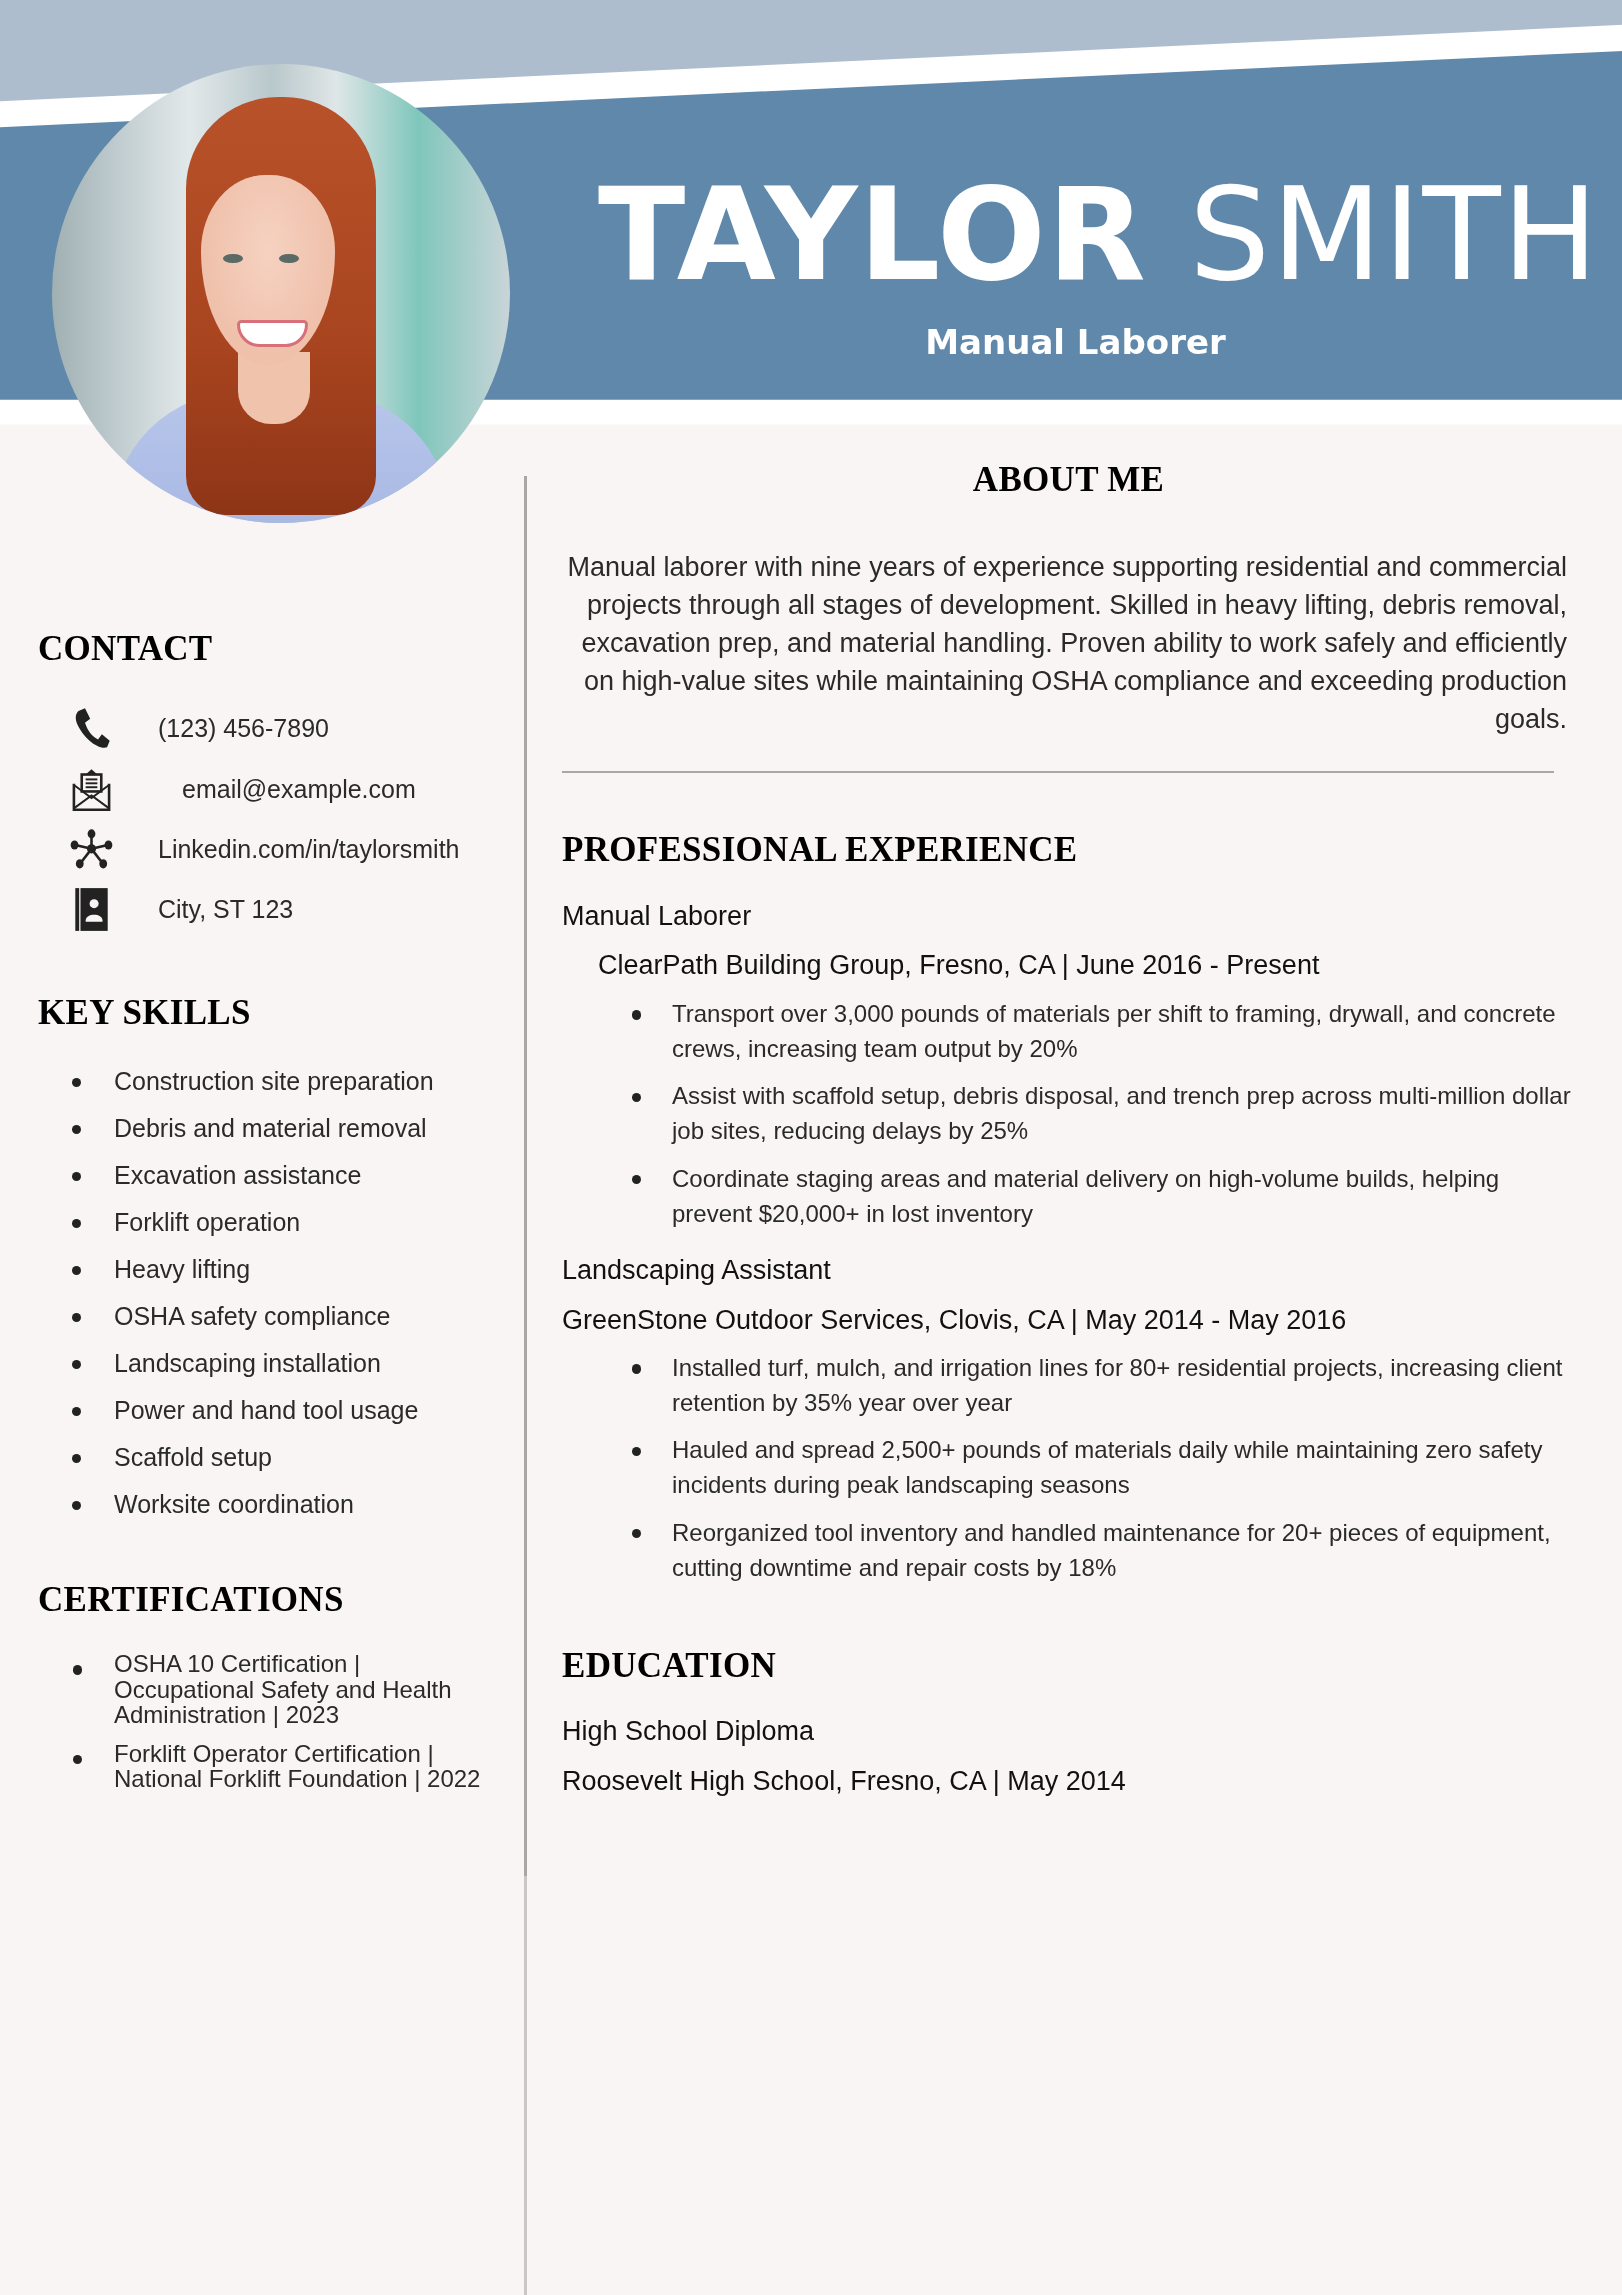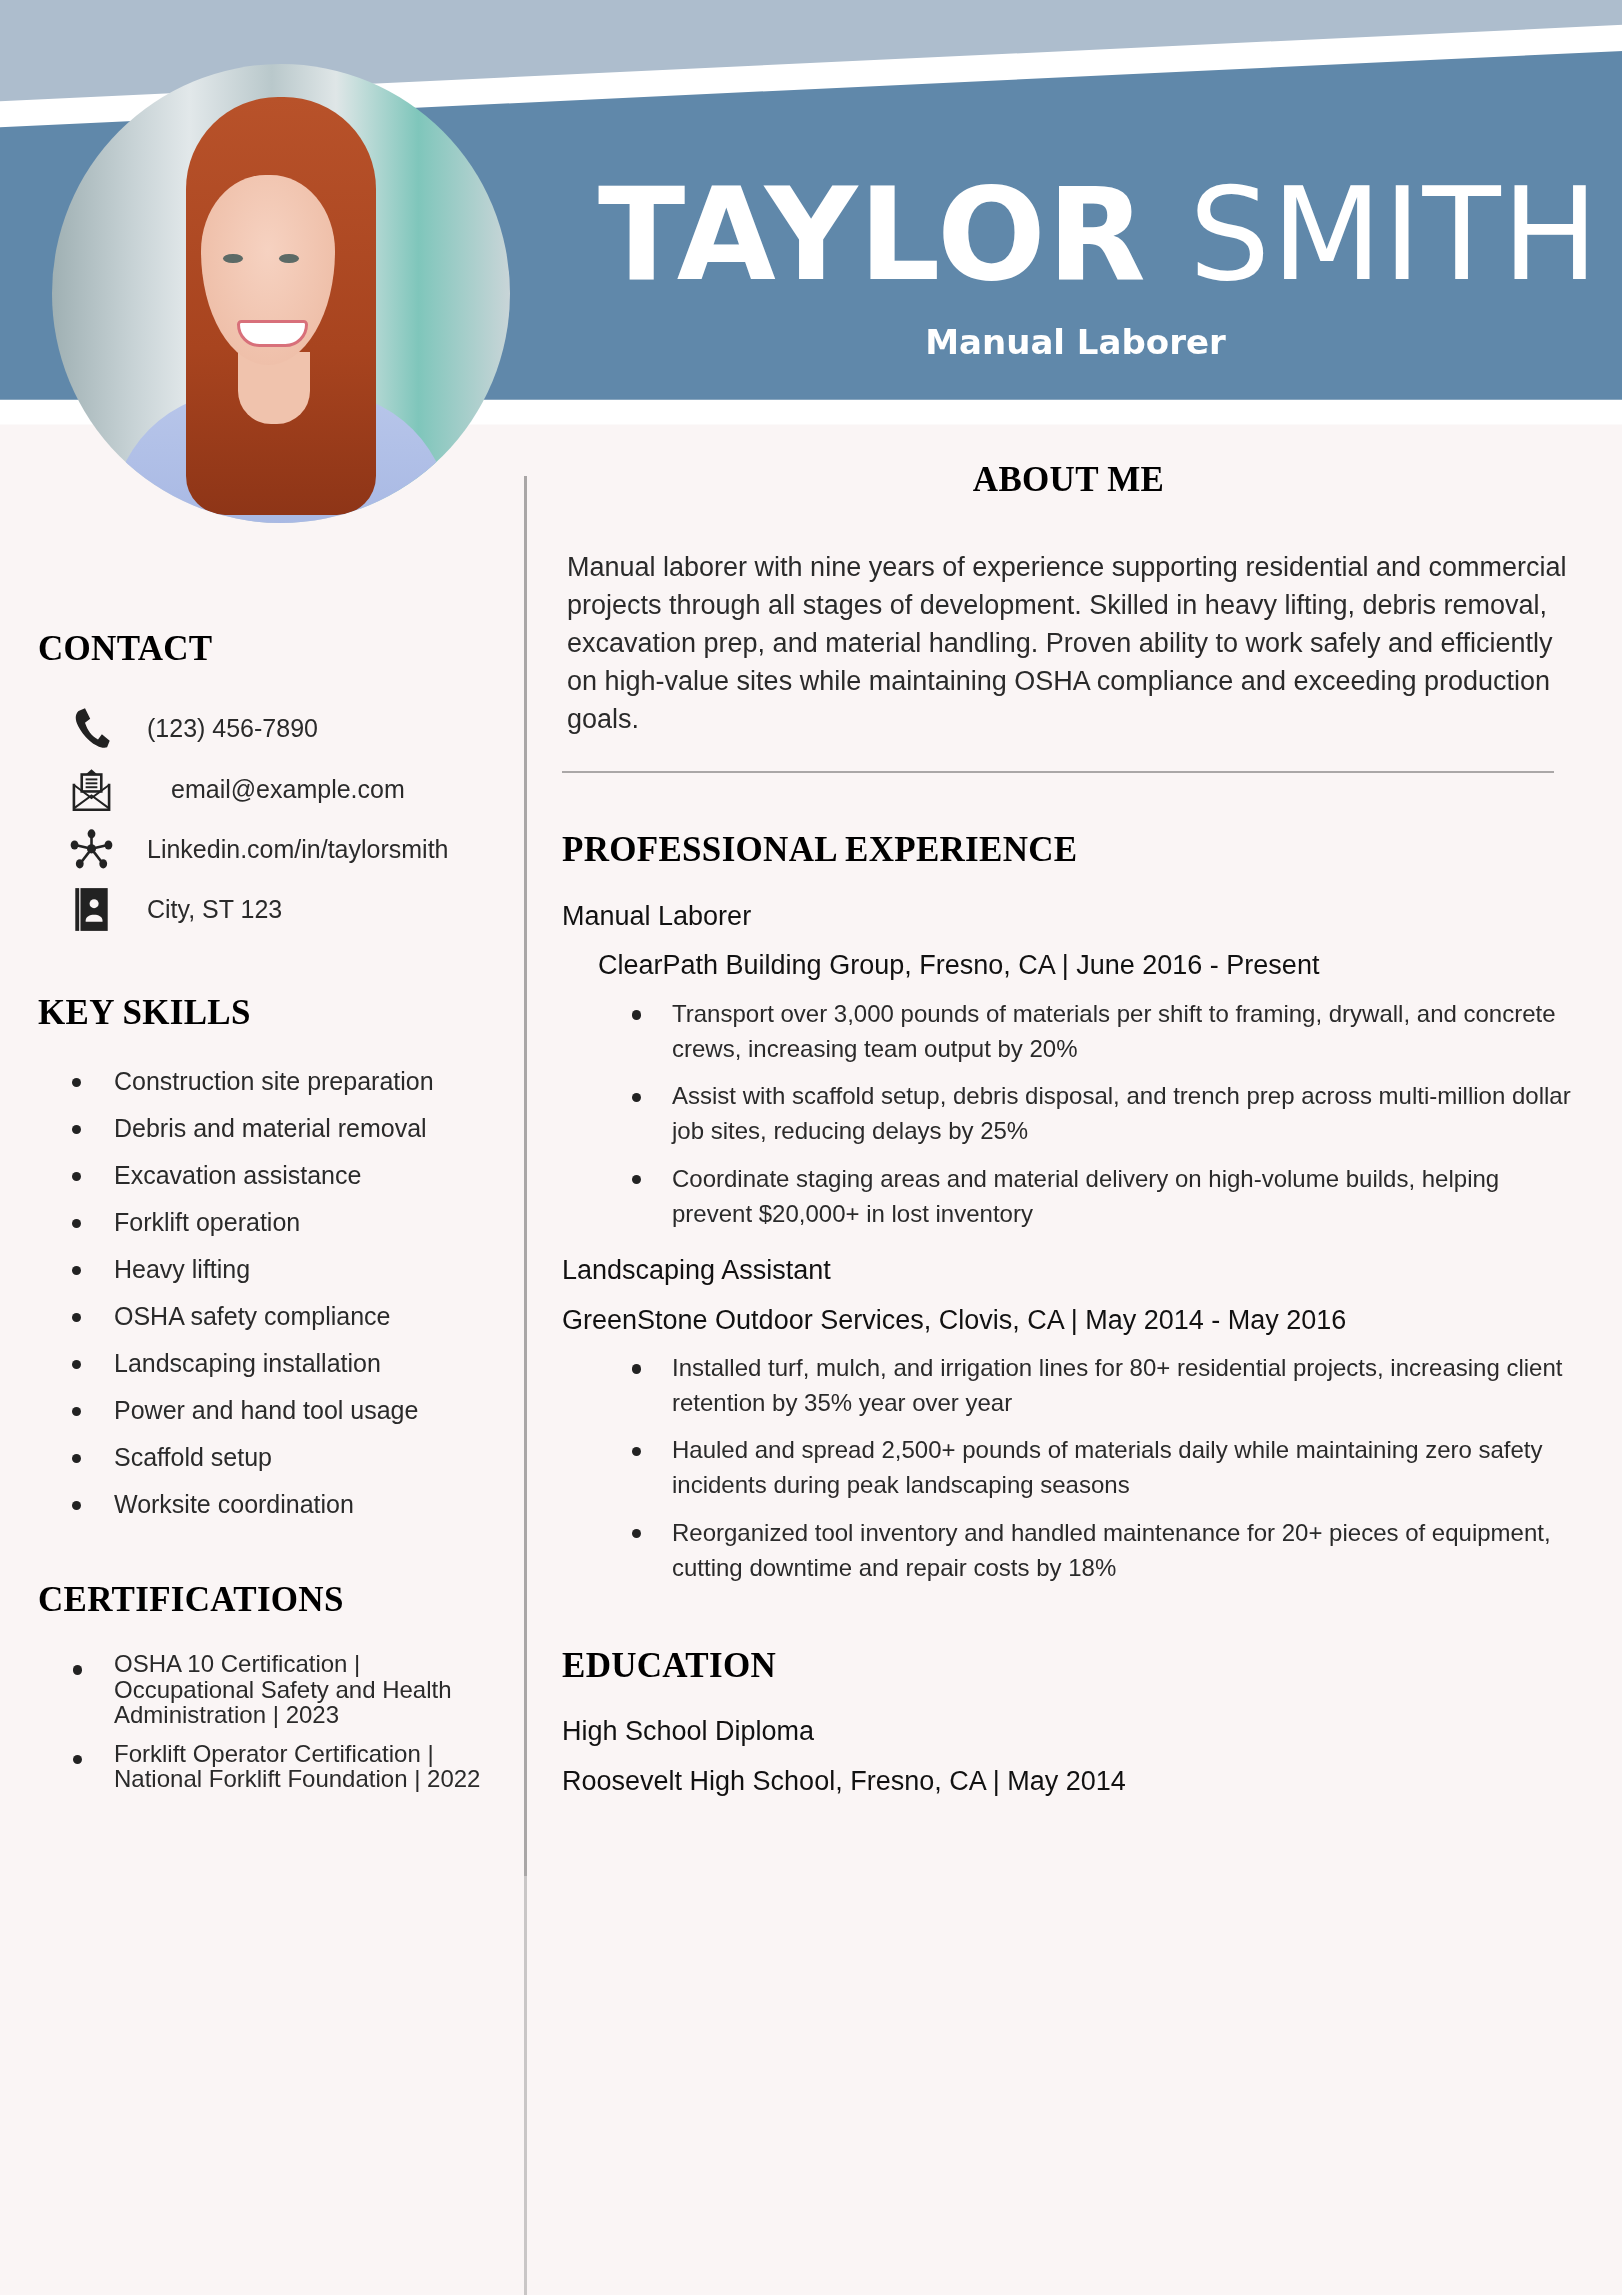--- a/index.html
+++ b/index.html
@@ -50,32 +50,32 @@
   .sec-h {
     position: absolute; font-family: Liberation Serif, serif; font-weight: bold;
     font-size: 35px; color: #000; white-space: nowrap; letter-spacing: 0.3px;
   }
   .divider-v1 { position:absolute; left: 524px; top: 476px; width: 2.6px; height: 1400px; background:#a9a6a6; }
   .divider-v2 { position:absolute; left: 524px; top: 1876px; width: 2.6px; height: 420px; background:#c9c6c6; }
   .rule { position:absolute; left: 562px; top: 771px; width: 992px; height: 2px; background:#aaa7a7; }
 
   .contact-row { position:absolute; left: 65px; height: 46px; width: 444px; display:flex; align-items:center; }
   .contact-row .ic { width: 52px; height: 46px; display:flex; align-items:center; justify-content:center; }
-  .contact-row .tx { margin-left: 30px; font-size: 25px; color:#2a2a2a; }
+  .contact-row .tx { margin-left: 41px; font-size: 25px; color:#2a2a2a; }
 
   .bullets { position:absolute; list-style:none; margin:0; padding:0; }
   .bullets li { position: relative; font-size: 25px; color:#2a2a2a; }
   .bullets li .dot { position:absolute; width: 9.2px; height: 9.2px; border-radius: 50%; background:#222; }
   .skills li { height: 47px; line-height: 47px; padding-left: 88px; }
   .skills li .dot { left: 46px; top: 19.6px; }
   .certs li { padding-left: 88px; line-height: 25.5px; font-size: 24px; margin-bottom: 13px; width: 386px; }
   .certs li .dot { left: 47px; top: 14.4px; }
 
   .about {
-    position:absolute; left: 567px; top: 548px; width: 1000px; text-align:left;
+    position:absolute; left: 567px; top: 548px; width: 1000px; text-align:right;
     font-size: 27px; line-height: 38px; color:#2a2a2a;
   }
   .plain { position:absolute; font-size: 27px; color:#111; white-space:nowrap; }
   .exp-bullets { position:absolute; left: 558px; width: 1020px; list-style:none; margin:0; padding:0; }
   .exp-bullets li { position:relative; padding-left: 114px; font-size: 24px; line-height: 35px; color:#2a2a2a; margin-bottom: 12.4px; }
   .exp-bullets li .dot { position:absolute; left: 74px; top: 14.4px; width: 9.2px; height: 9.2px; border-radius:50%; background:#222; }
 </style>
 </head>
 <body>
 

